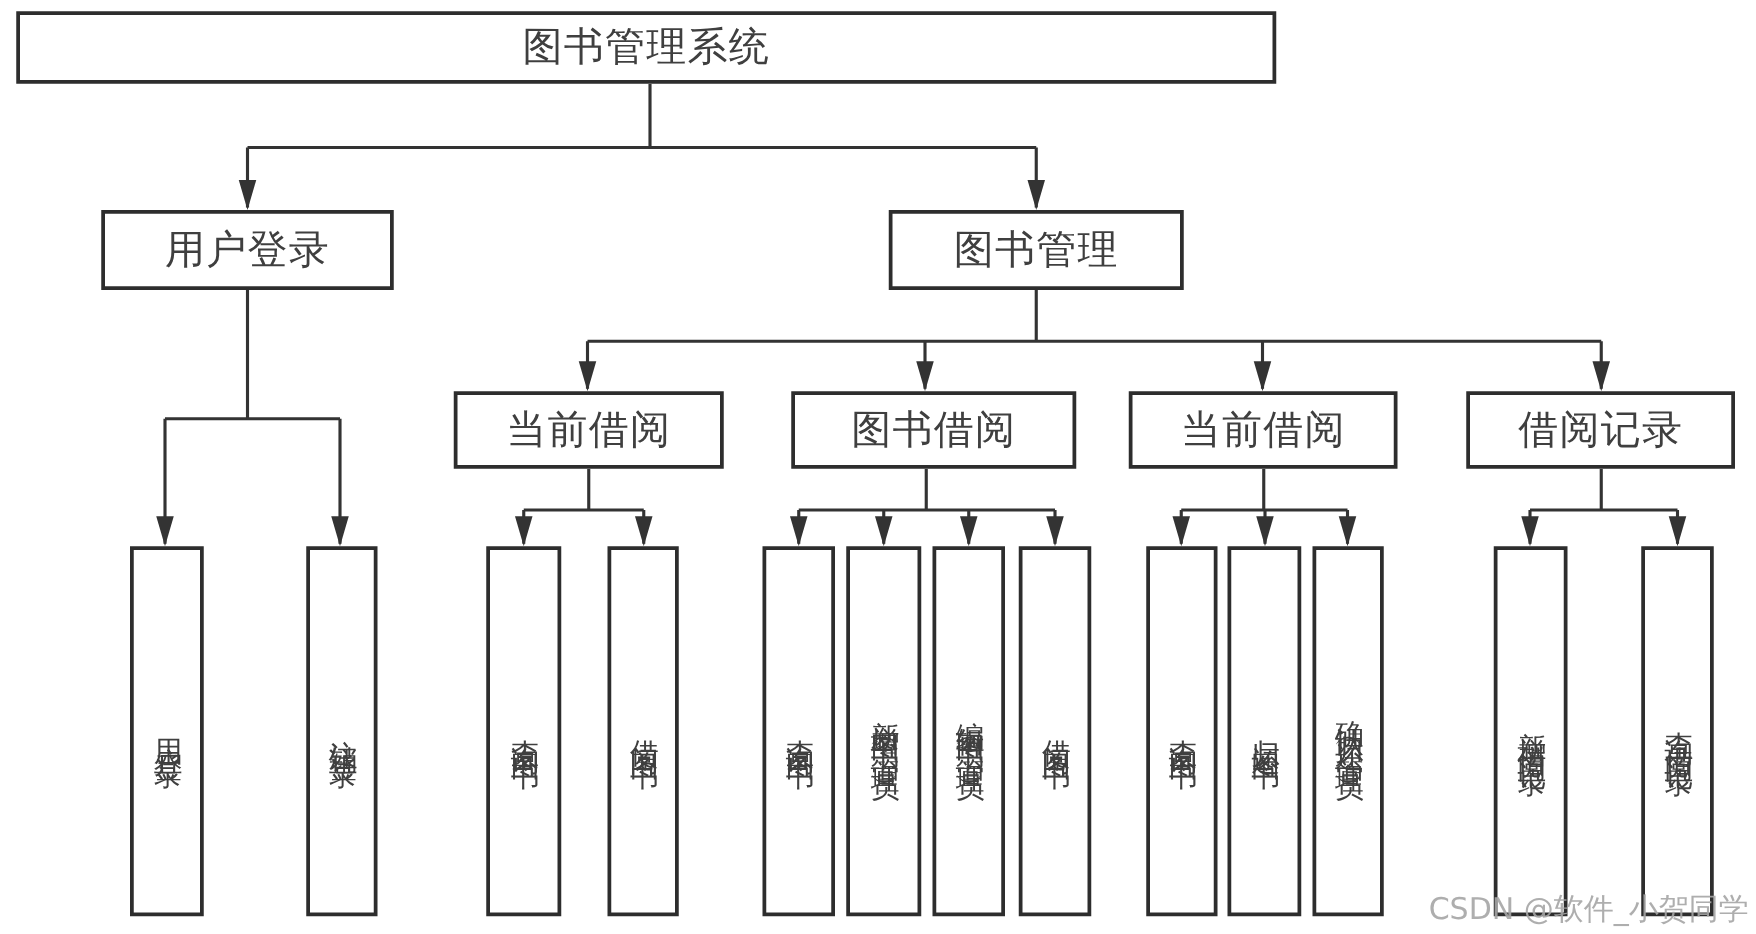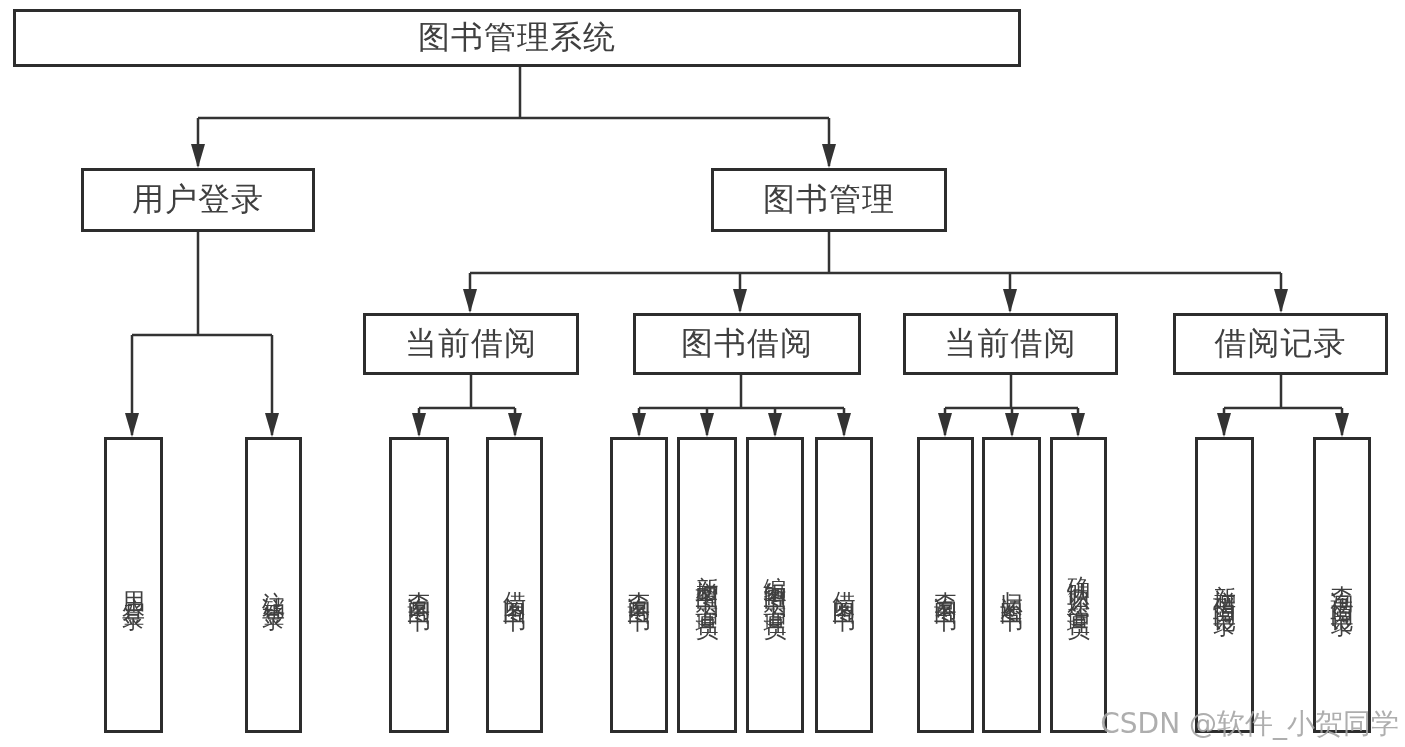--- a/index.html
+++ b/index.html
@@ -36,21 +36,21 @@
     text-orientation: mixed;
     font-size: 23px;
     letter-spacing: 6px;
     line-height: 1;
     white-space: nowrap;
   }
   .watermark {
     position: absolute;
     right: 6px;
     bottom: 4px;
-    font-size: 28px;
+    font-size: 24px;
     color: rgba(165,165,165,0.9);
     white-space: nowrap;
     pointer-events: none;
   }
 </style>
 </head>
 <body>
 
 <div class="canvas">
 

